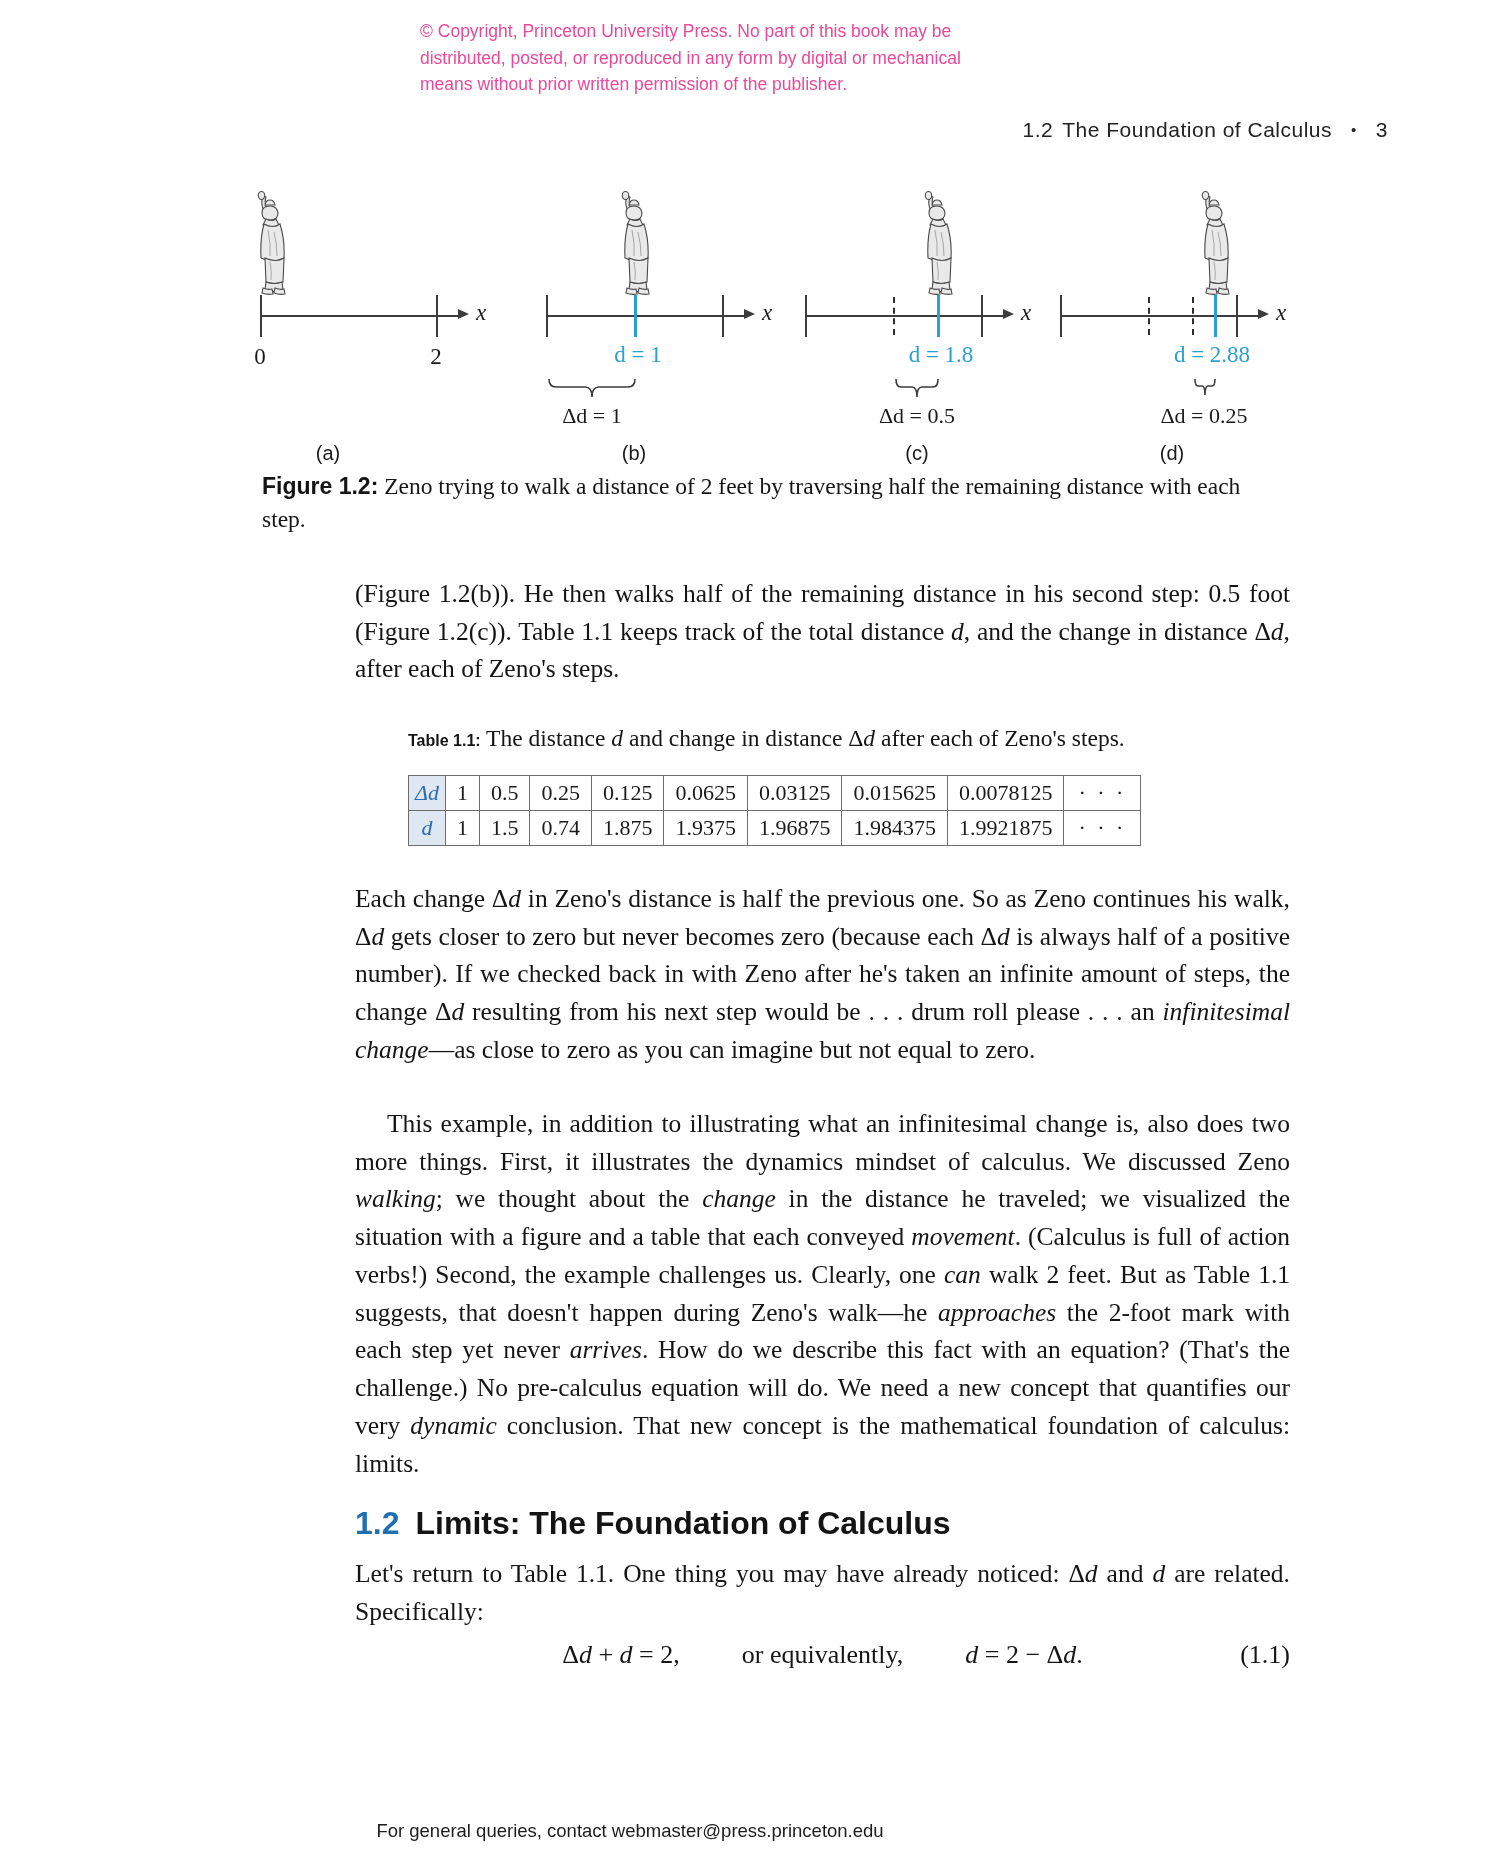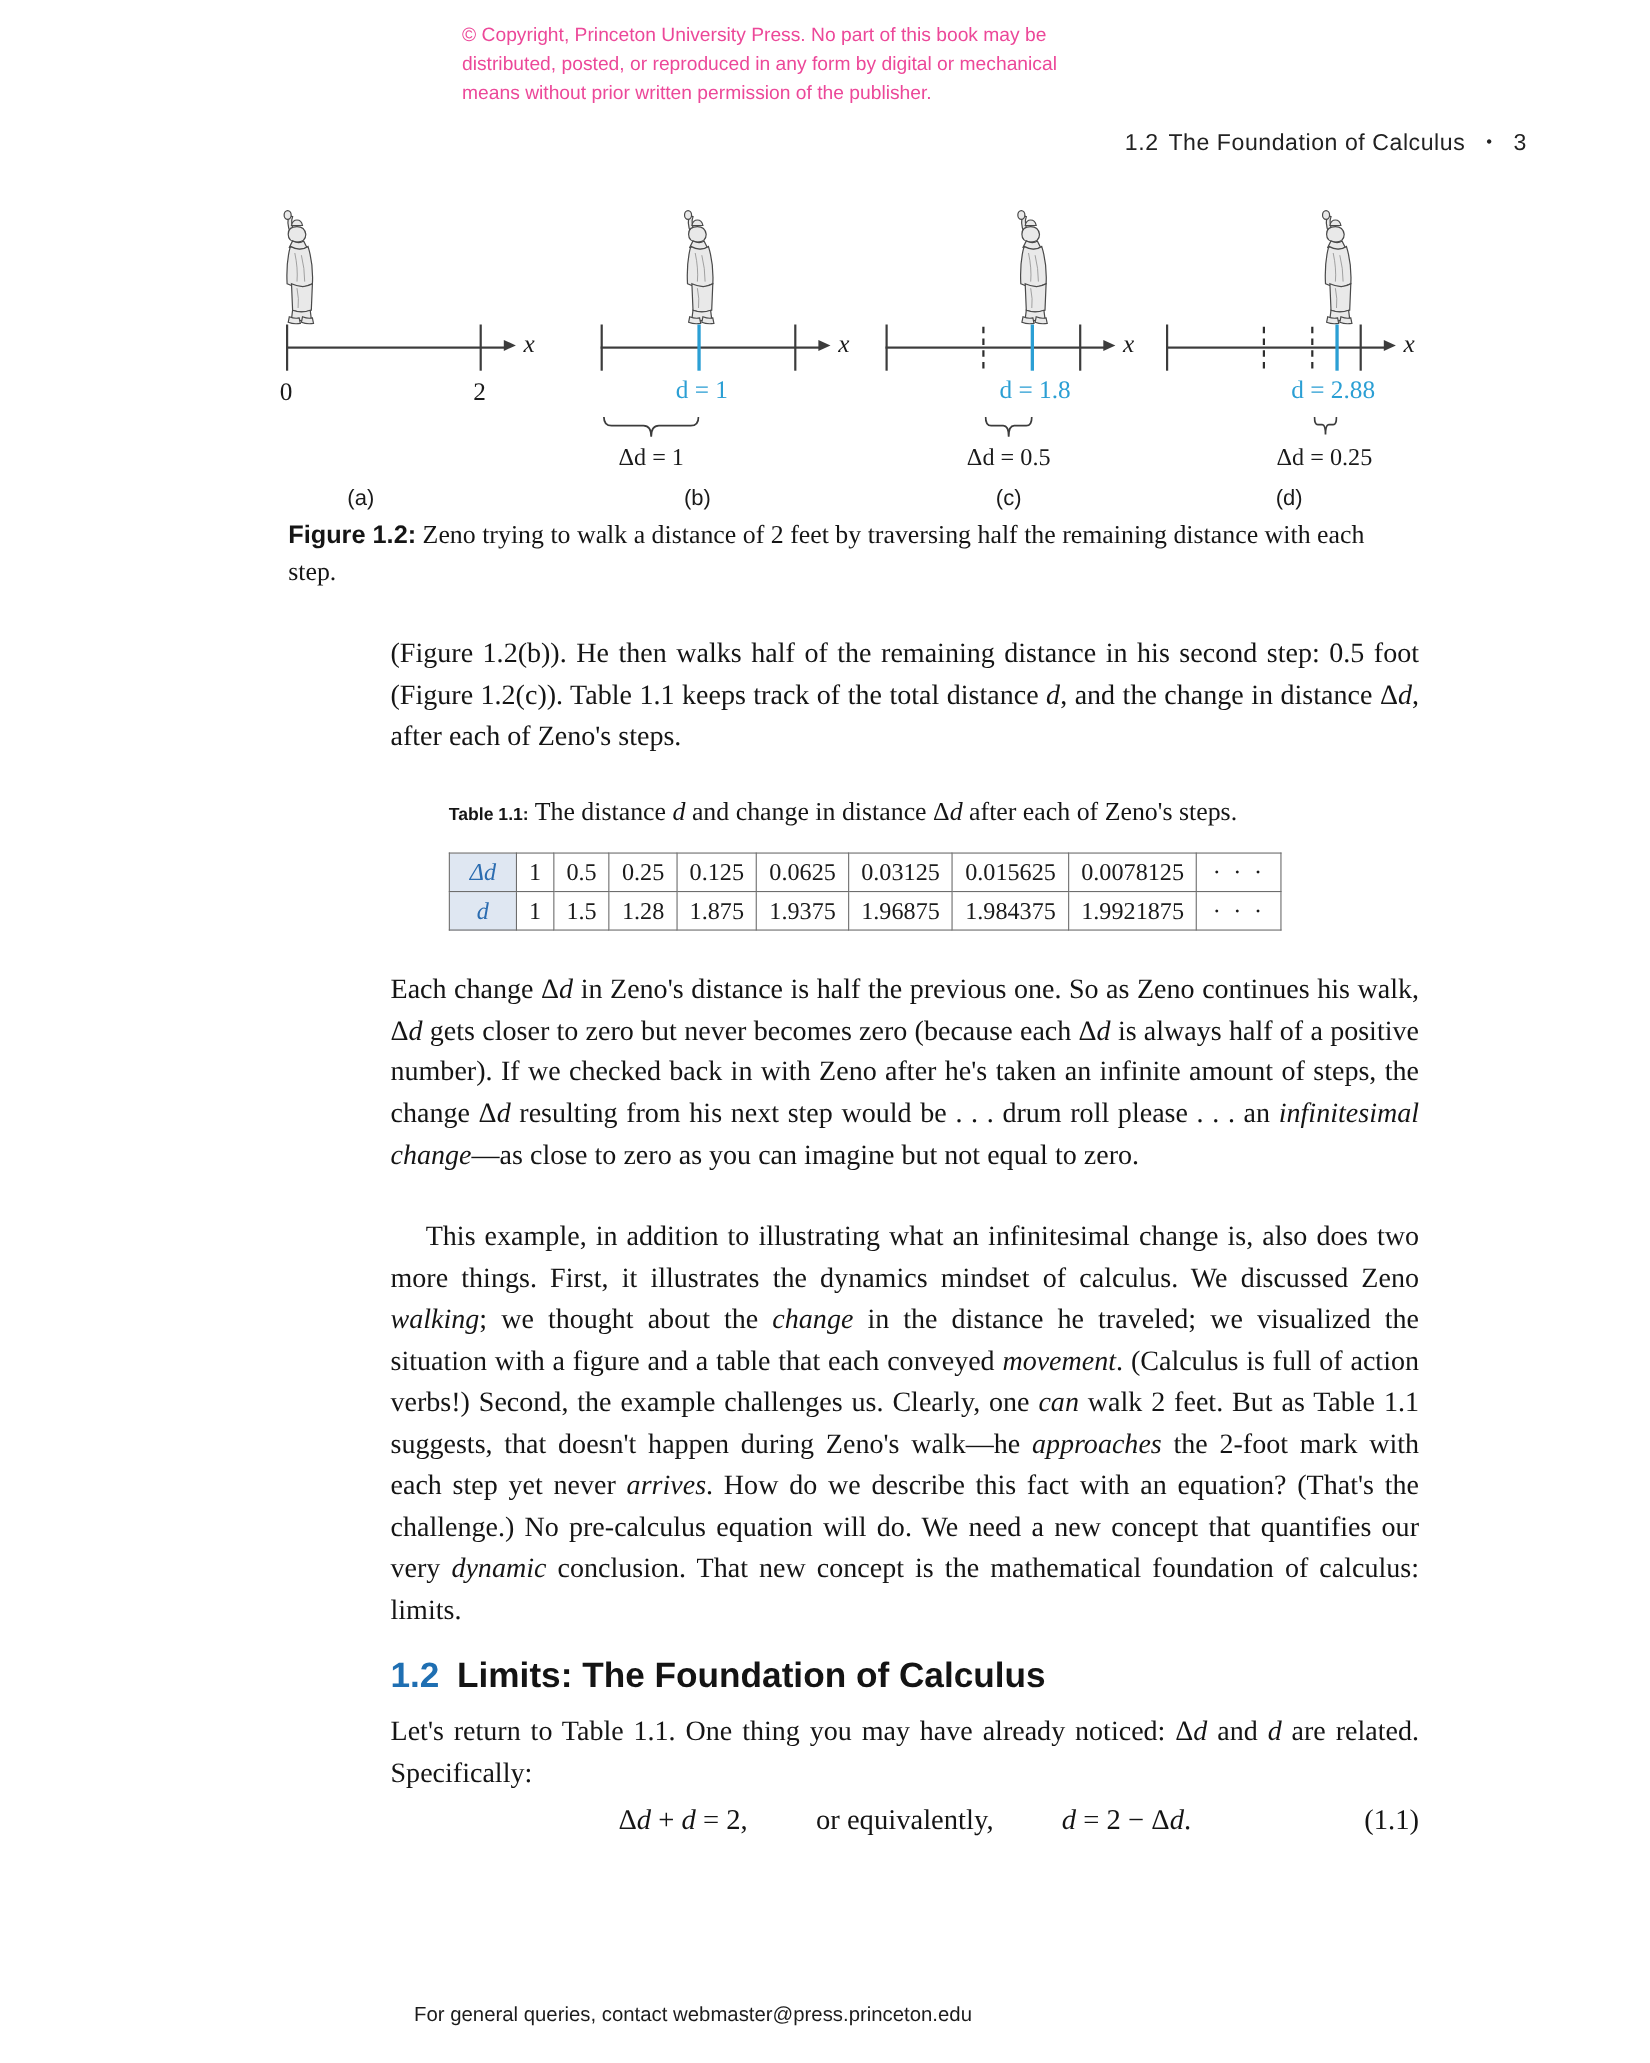--- a/index.html
+++ b/index.html
@@ -203,21 +203,21 @@
     border: 1.2px solid #6d6d6d;
     padding: 4px 11px;
     text-align: center;
     white-space: nowrap;
     color: #1a1a1a;
   }
   table.zeno-table td.rowhead {
     background: #dfe7f2;
     color: #2b6cb0;
     font-style: italic;
-    padding: 4px 18px;
+    padding: 4px 6px;
   }
   table.zeno-table td.dots { letter-spacing: 3px; padding: 4px 14px;}
 
   
   .section-head {
     position: absolute;
     left: 355px;
     top: 1505px;
     font-family: "Liberation Sans", sans-serif;
     font-weight: bold;
@@ -454,21 +454,21 @@
         <td>0.0625</td>
         <td>0.03125</td>
         <td>0.015625</td>
         <td>0.0078125</td>
         <td class="dots">· · ·</td>
       </tr>
       <tr>
         <td class="rowhead">d</td>
         <td>1</td>
         <td>1.5</td>
-        <td>1.28</td>
+        <td>0.74</td>
         <td>1.875</td>
         <td>1.9375</td>
         <td>1.96875</td>
         <td>1.984375</td>
         <td>1.9921875</td>
         <td class="dots">· · ·</td>
       </tr>
     </tbody>
   </table>
 

